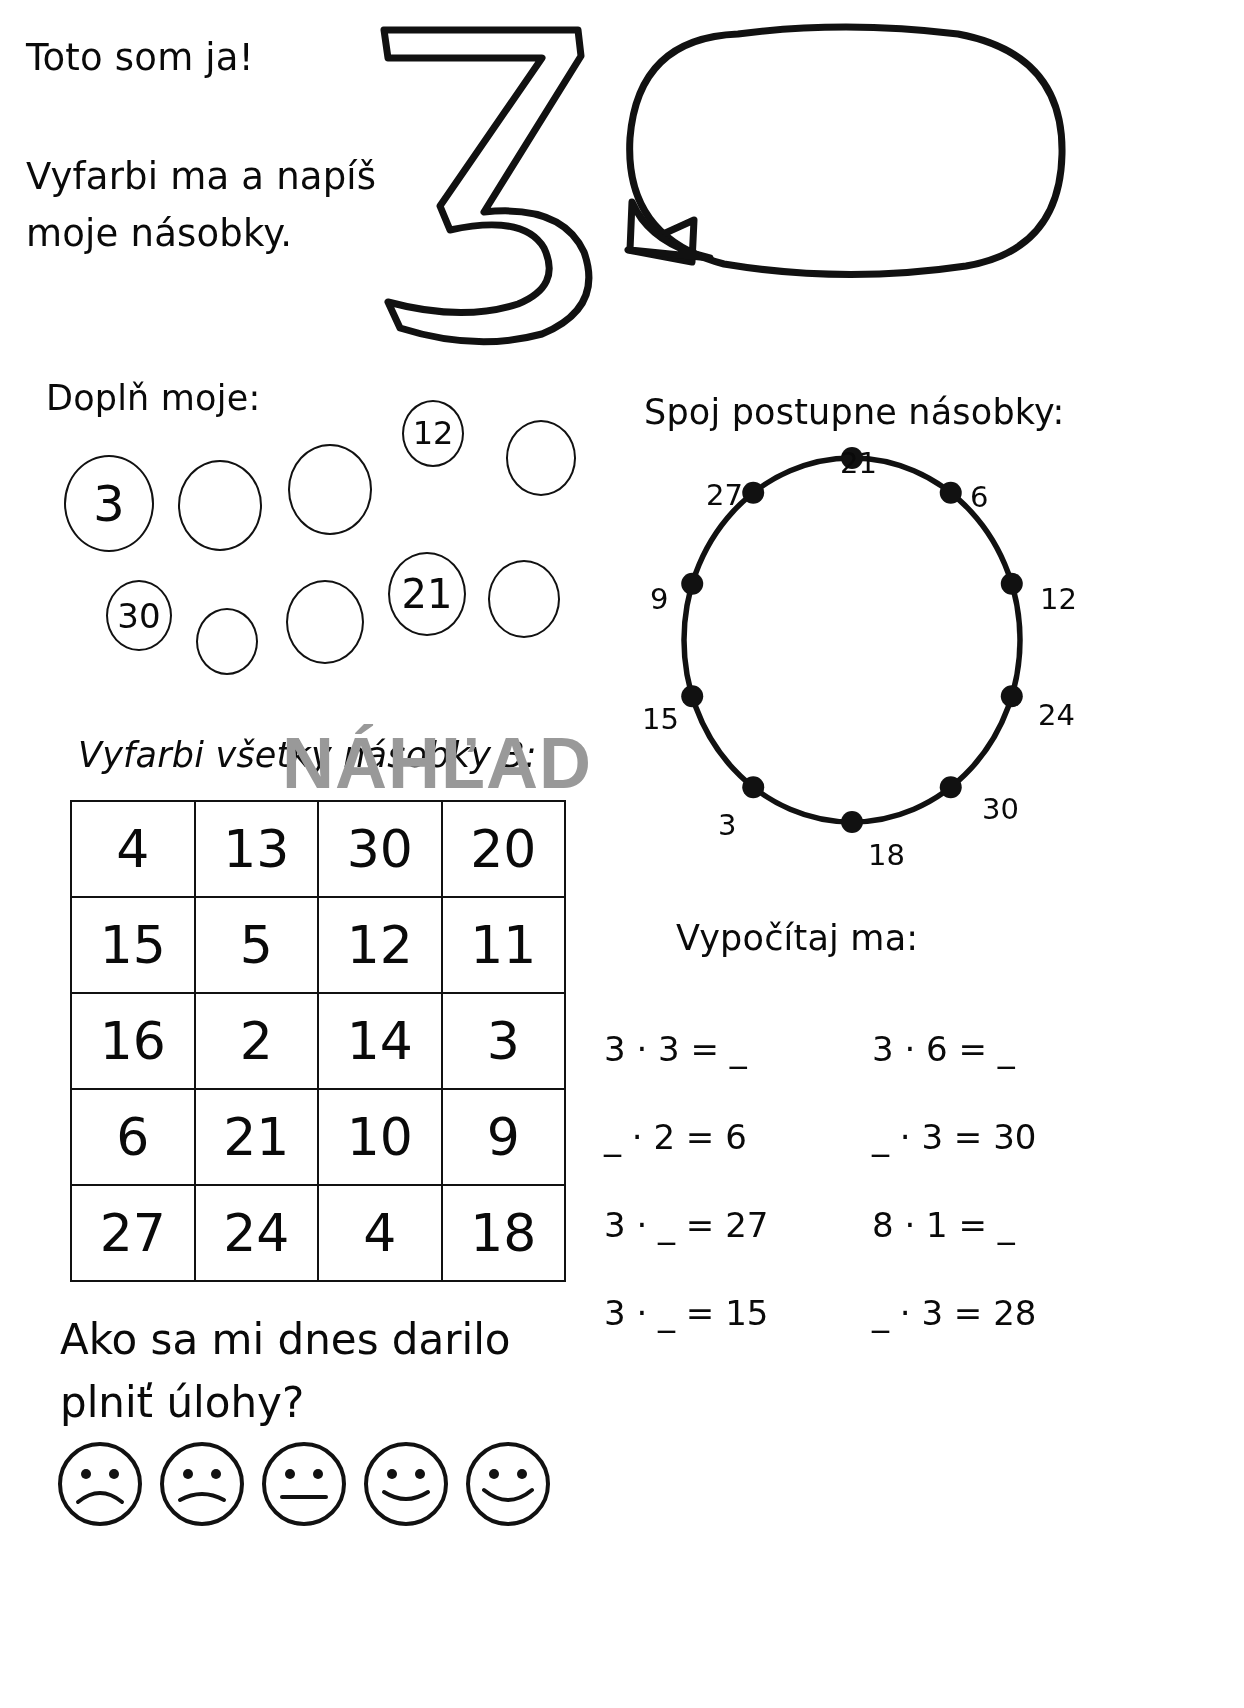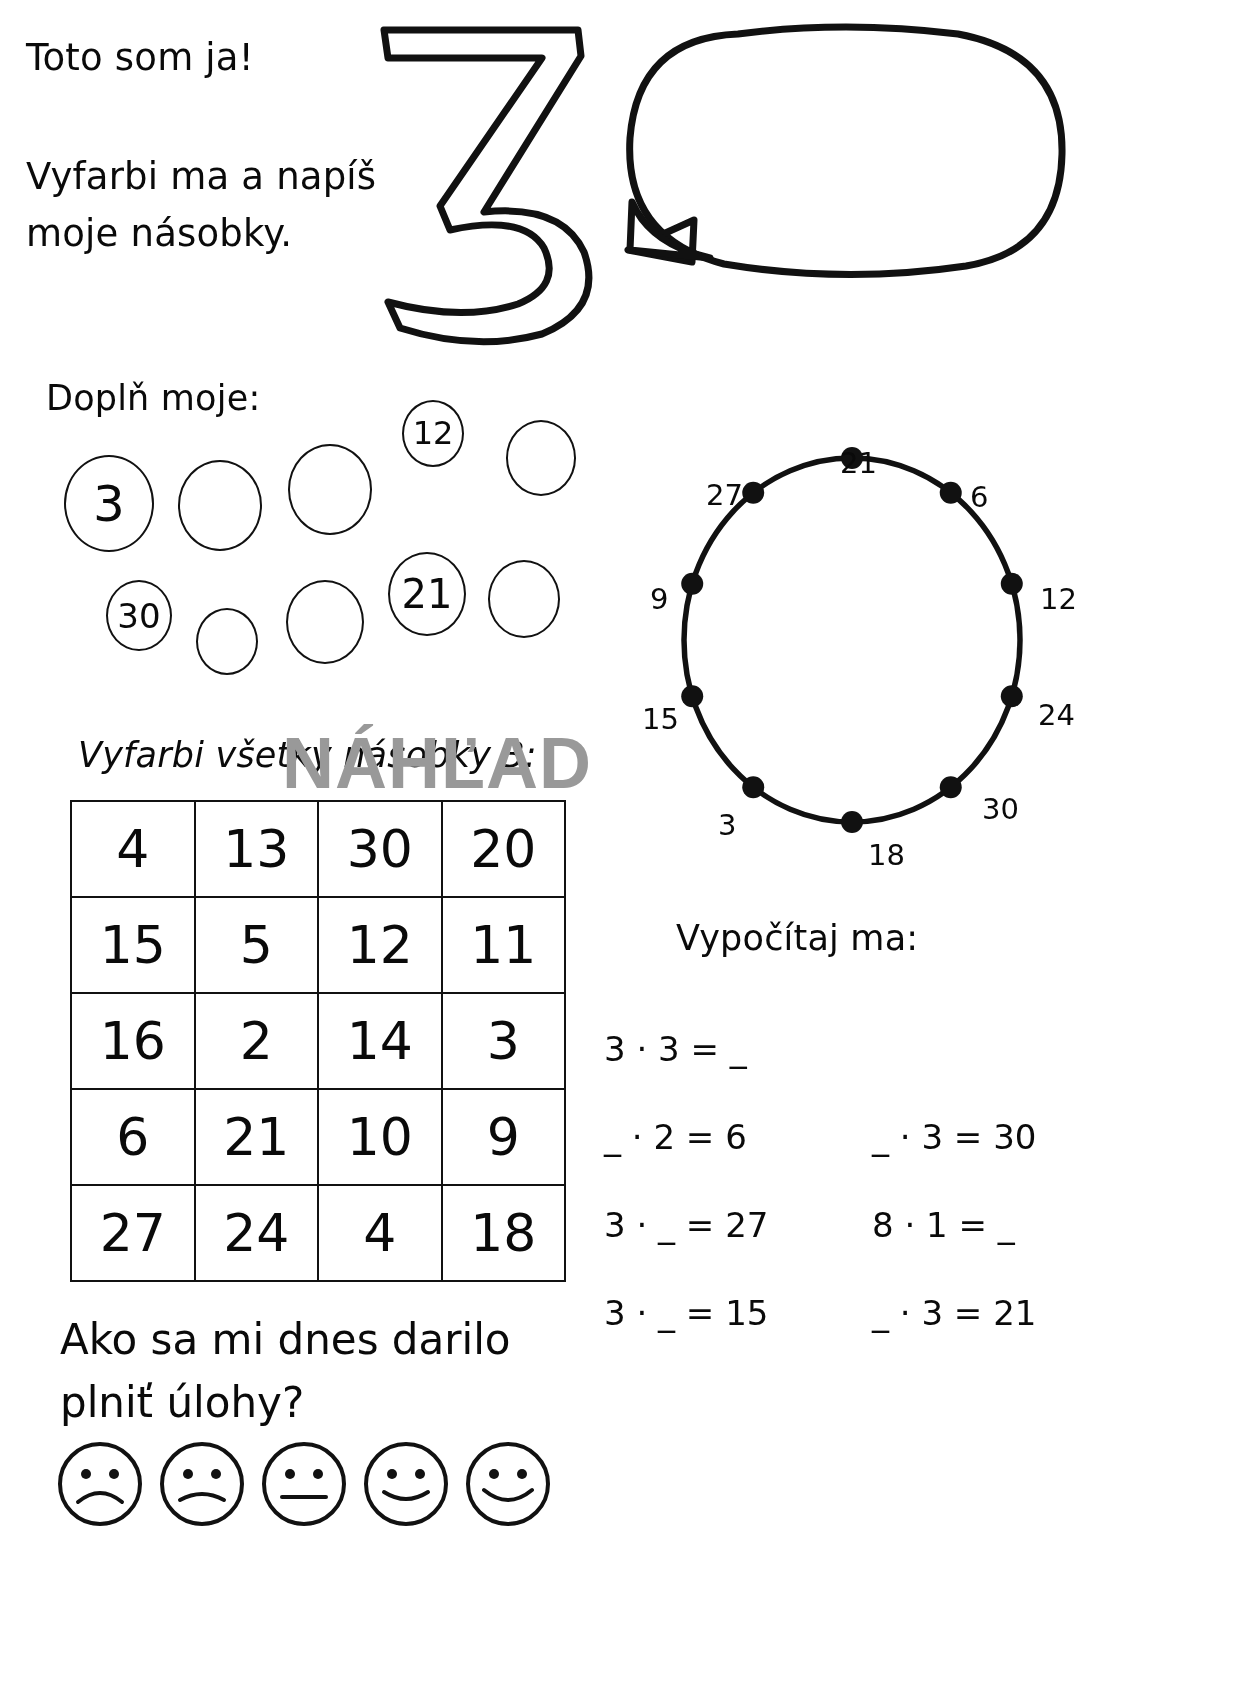--- a/index.html
+++ b/index.html
@@ -230,20 +230,21 @@
         <span></span>
       </div>
       <div class="snake-egg" style="left: 338px; top: 152px; width: 78px; height: 84.24px; font-size: 40px;">
         <span>21</span>
       </div>
       <div class="snake-egg" style="left: 438px; top: 160px; width: 72px; height: 77.76px; font-size: 38px;">
         <span></span>
       </div>
     </div>
 
+  <div class="txt" id="dots-heading">Spoj postupne násobky:</div>
   <div id="dot-circle"><svg viewBox="0 0 450 450" width="450" height="450">
         <ellipse cx="212" cy="200" rx="168" ry="182" fill="none" stroke="#111111" stroke-width="5.5"></ellipse>
         <circle cx="212" cy="18" r="11" fill="#111111"></circle>
         <circle cx="310.7479223851355" cy="52.758907023759576" r="11" fill="#111111"></circle>
         <circle cx="371.7774947375858" cy="143.75890702375958" r="11" fill="#111111"></circle>
         <circle cx="371.7774947375858" cy="256.24109297624045" r="11" fill="#111111"></circle>
         <circle cx="310.7479223851355" cy="347.24109297624045" r="11" fill="#111111"></circle>
         <circle cx="212" cy="382" r="11" fill="#111111"></circle>
         <circle cx="113.25207761486453" cy="347.24109297624045" r="11" fill="#111111"></circle>
         <circle cx="52.22250526241422" cy="256.24109297624045" r="11" fill="#111111"></circle>
@@ -284,32 +285,33 @@
           <td>4</td>
           <td>18</td>
         </tr>
       </tbody>
   </table>
 
   <div class="txt" id="eq-heading">Vypočítaj ma:</div>
   <div id="equations">
       <div class="eq-row">
         <div class="eq-cell left">3 · 3 = _</div>
+        <div class="eq-cell right">3 · 6 = _</div>
       </div>
       <div class="eq-row">
         <div class="eq-cell left">_ · 2 = 6</div>
         <div class="eq-cell right">_ · 3 = 30</div>
       </div>
       <div class="eq-row">
         <div class="eq-cell left">3 · _ = 27</div>
         <div class="eq-cell right">8 · 1 = _</div>
       </div>
       <div class="eq-row">
         <div class="eq-cell left">3 · _ = 15</div>
-        <div class="eq-cell right">_ · 3 = 21</div>
+        <div class="eq-cell right">_ · 3 = 28</div>
       </div>
     </div>
 
   <div id="mood-question">Ako sa mi dnes darilo plniť úlohy?</div>
   <div id="mood-faces">
       <svg viewBox="0 0 88 88" width="88" height="88">
         <circle cx="44" cy="44" r="40" fill="#ffffff" stroke="#111111" stroke-width="4"></circle>
         <circle cx="30" cy="34" r="5" fill="#111111"></circle>
         <circle cx="58" cy="34" r="5" fill="#111111"></circle>
         <path d="M 22 62 Q 44 44 66 62" fill="none" stroke="#111111" stroke-width="4" stroke-linecap="round"></path>

